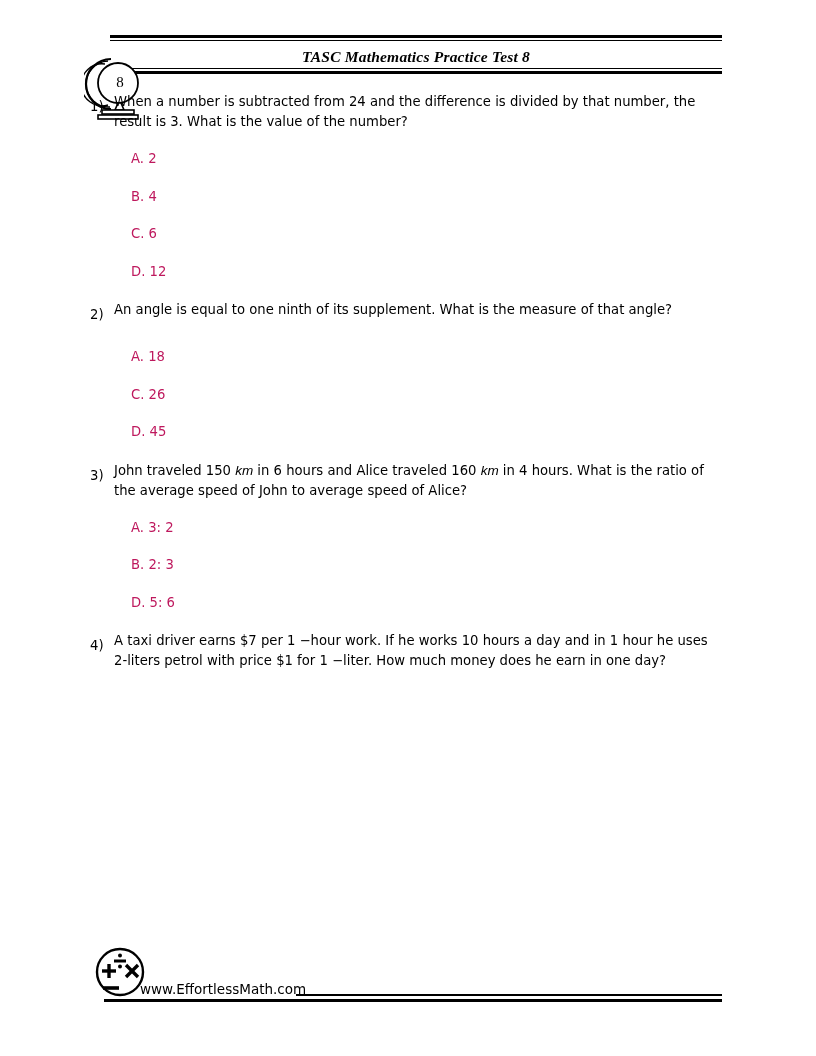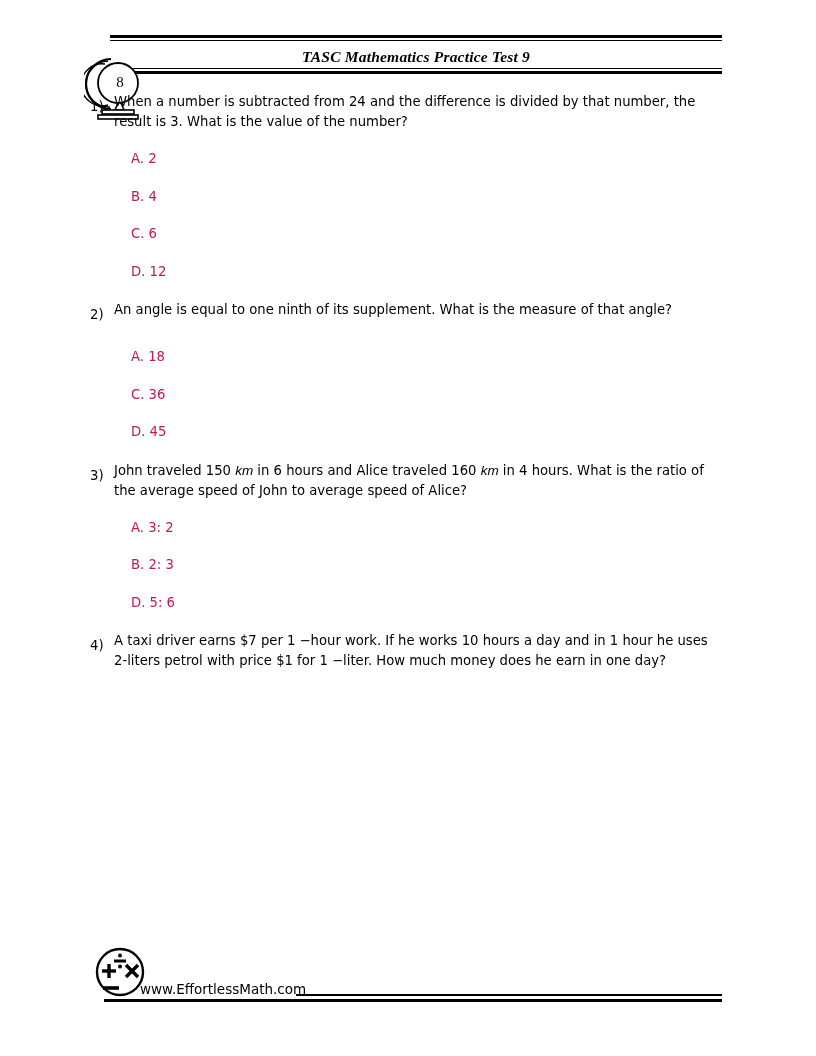--- a/index.html
+++ b/index.html
@@ -202,21 +202,21 @@
 
   <div class="header">
 
     <div class="header-rules">
       <div class="rule-thick-top"></div>
       <div class="rule-thin-top"></div>
       <div class="rule-thin-bot"></div>
       <div class="rule-thick-bot"></div>
     </div>
 
-    <div class="header-title">TASC Mathematics Practice Test 9</div>
+    <div class="header-title">TASC Mathematics Practice Test 8</div>
 
     <div class="globe">
       <svg width="64" height="72" viewBox="0 0 64 72" xmlns="http://www.w3.org/2000/svg">
 
         <path d="M27 7 A24 24 0 1 0 27 57" fill="none" stroke="#000" stroke-width="2.2"></path>
         <path d="M24 9 A23 23 0 1 0 26 55" fill="none" stroke="#000" stroke-width="1.6"></path>
         <path d="M21 12 A21 21 0 1 0 24 53" fill="none" stroke="#000" stroke-width="1.4"></path>
 
         <circle cx="34" cy="31" r="20" fill="#ffffff" stroke="#000" stroke-width="1.8"></circle>
 
@@ -242,21 +242,21 @@
       <div class="option">C. 6</div>
       <div class="option">D. 12</div>
     </div>
 
     <div class="question">
       <div class="q-num">2)</div>
       <div class="q-text">An angle is equal to one ninth of its supplement. What is the measure of that angle?</div>
     </div>
     <div class="options">
       <div class="option">A. 18</div>
-      <div class="option">C. 36</div>
+      <div class="option">C. 26</div>
       <div class="option">D. 45</div>
     </div>
 
     <div class="question">
       <div class="q-num">3)</div>
       <div class="q-text"><span>John traveled 150 </span><span class="mathit">km</span><span> in 6 hours and Alice traveled 160 </span><span class="mathit">km</span><span> in 4 hours. What is the ratio of the average speed of John to average speed of Alice?</span></div>
     </div>
     <div class="options">
       <div class="option">A. 3: 2</div>
       <div class="option">B. 2: 3</div>

